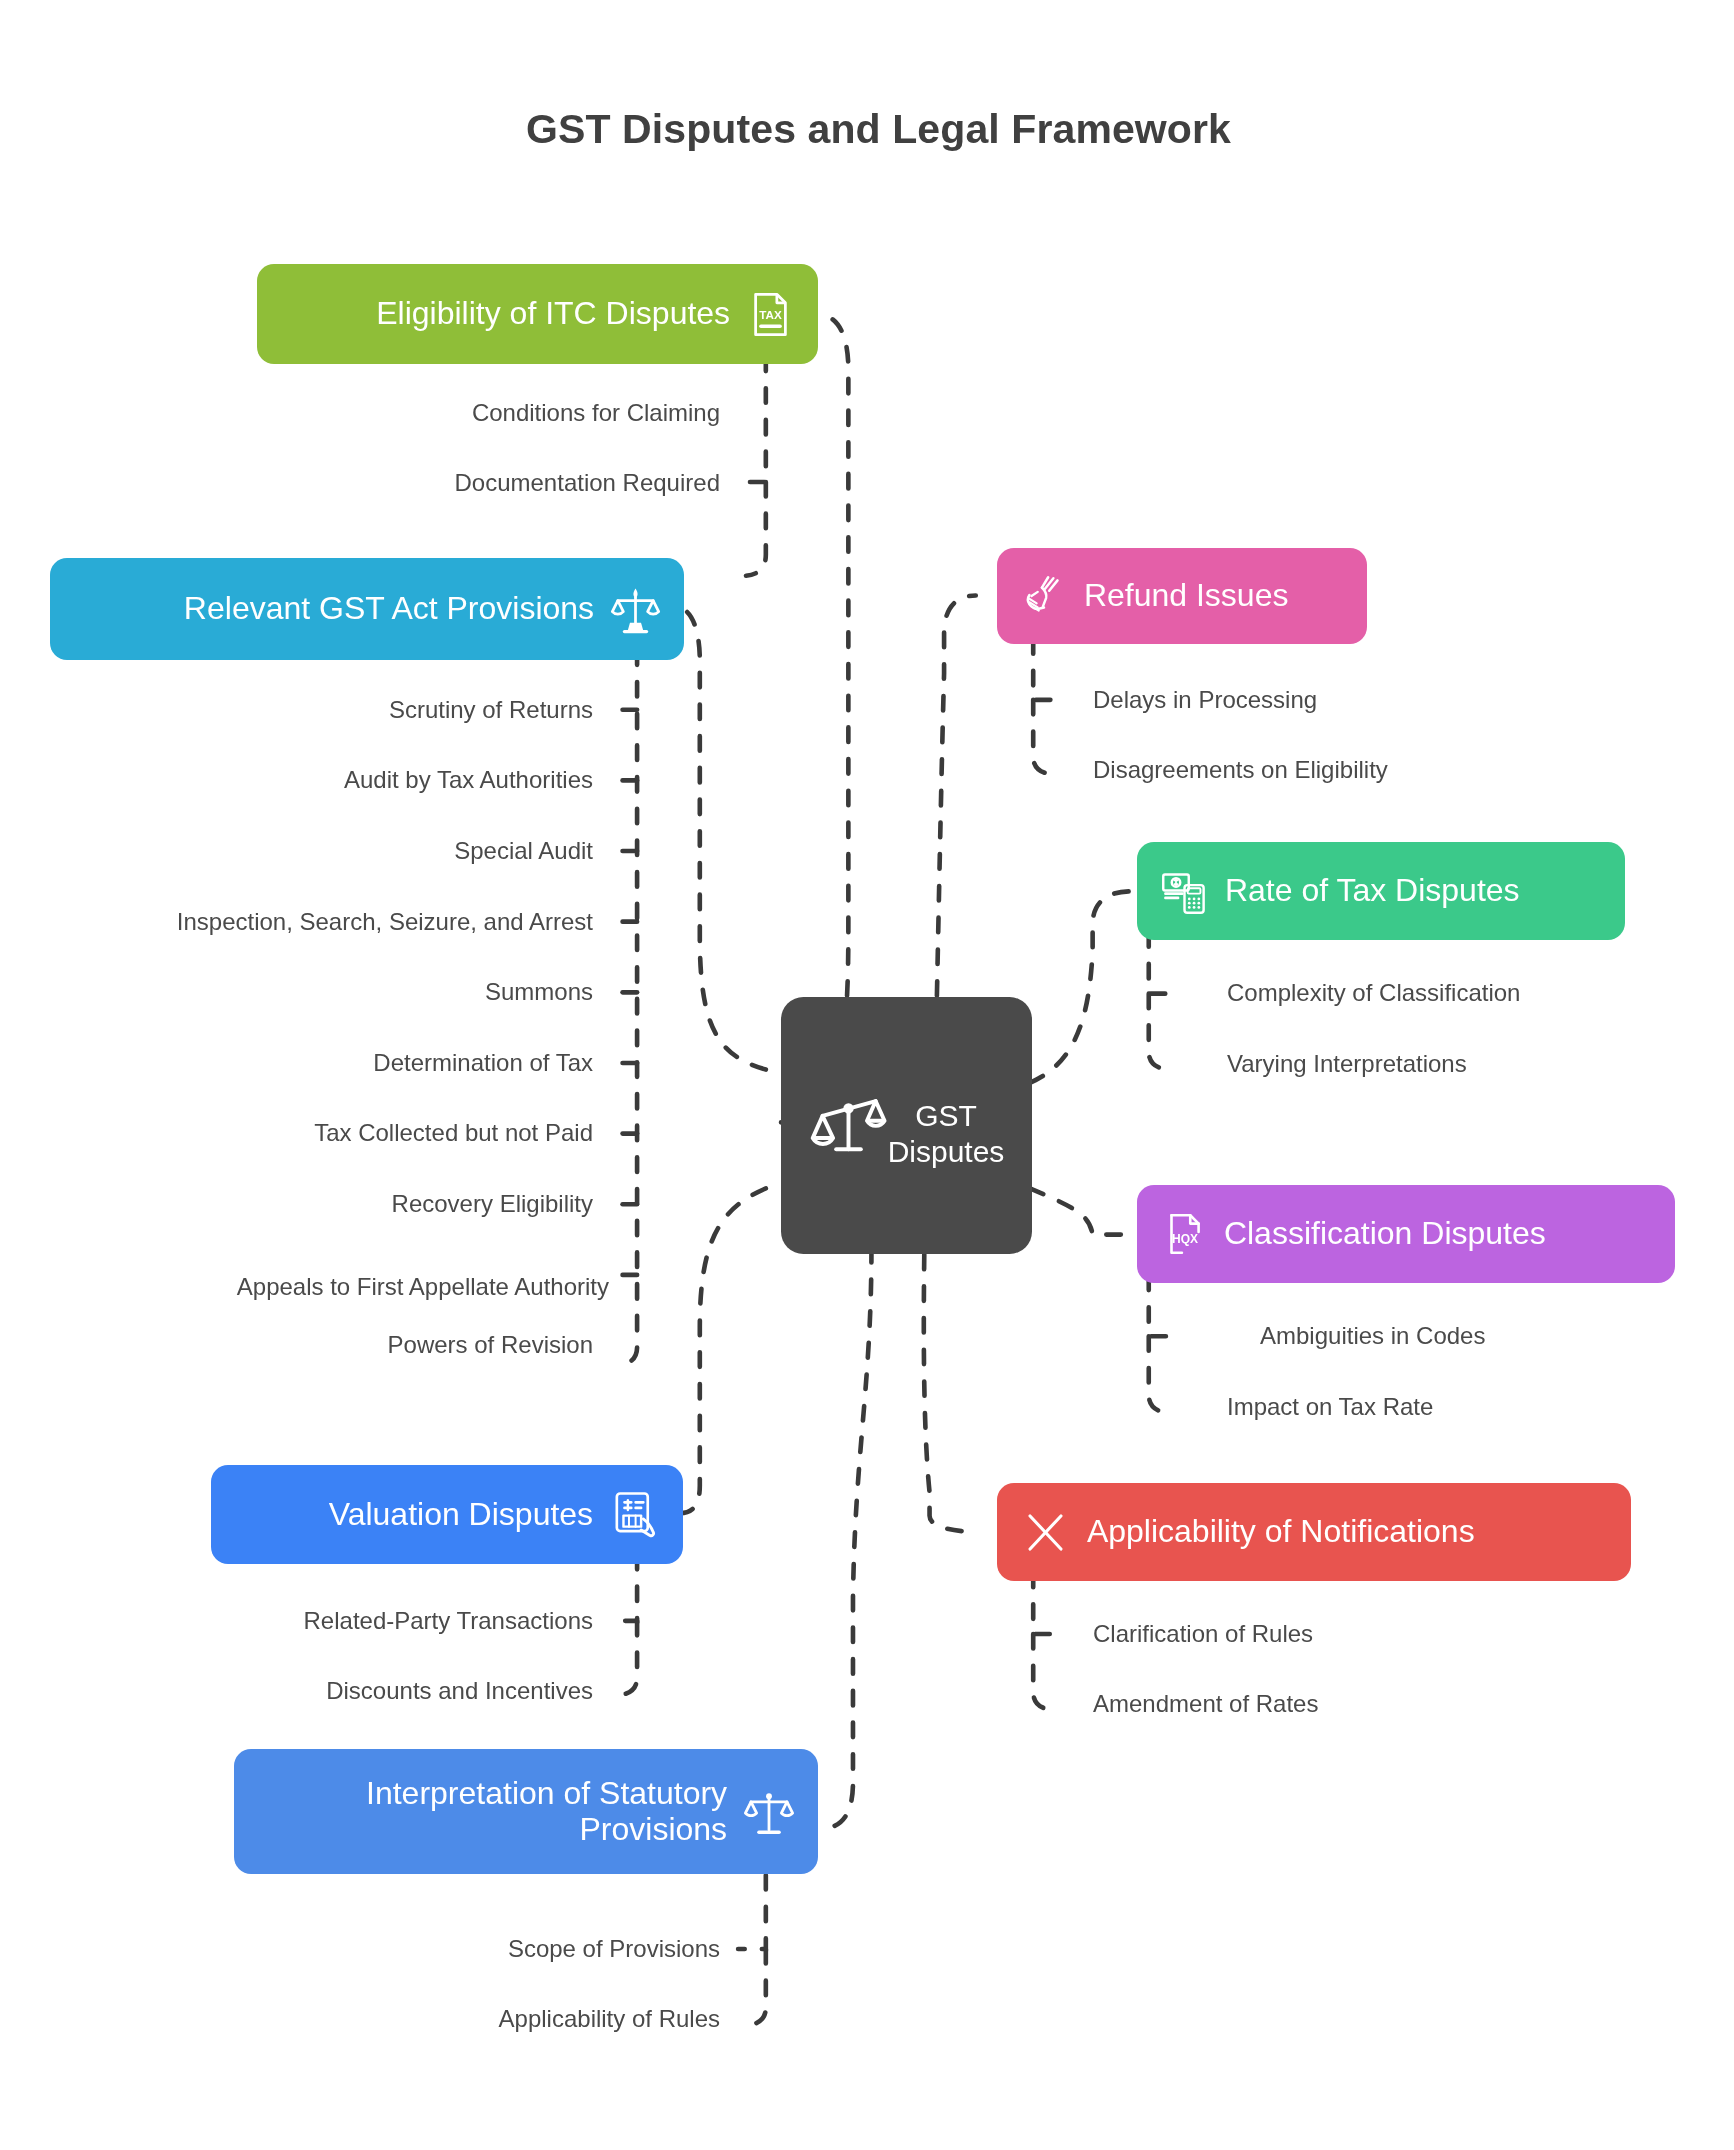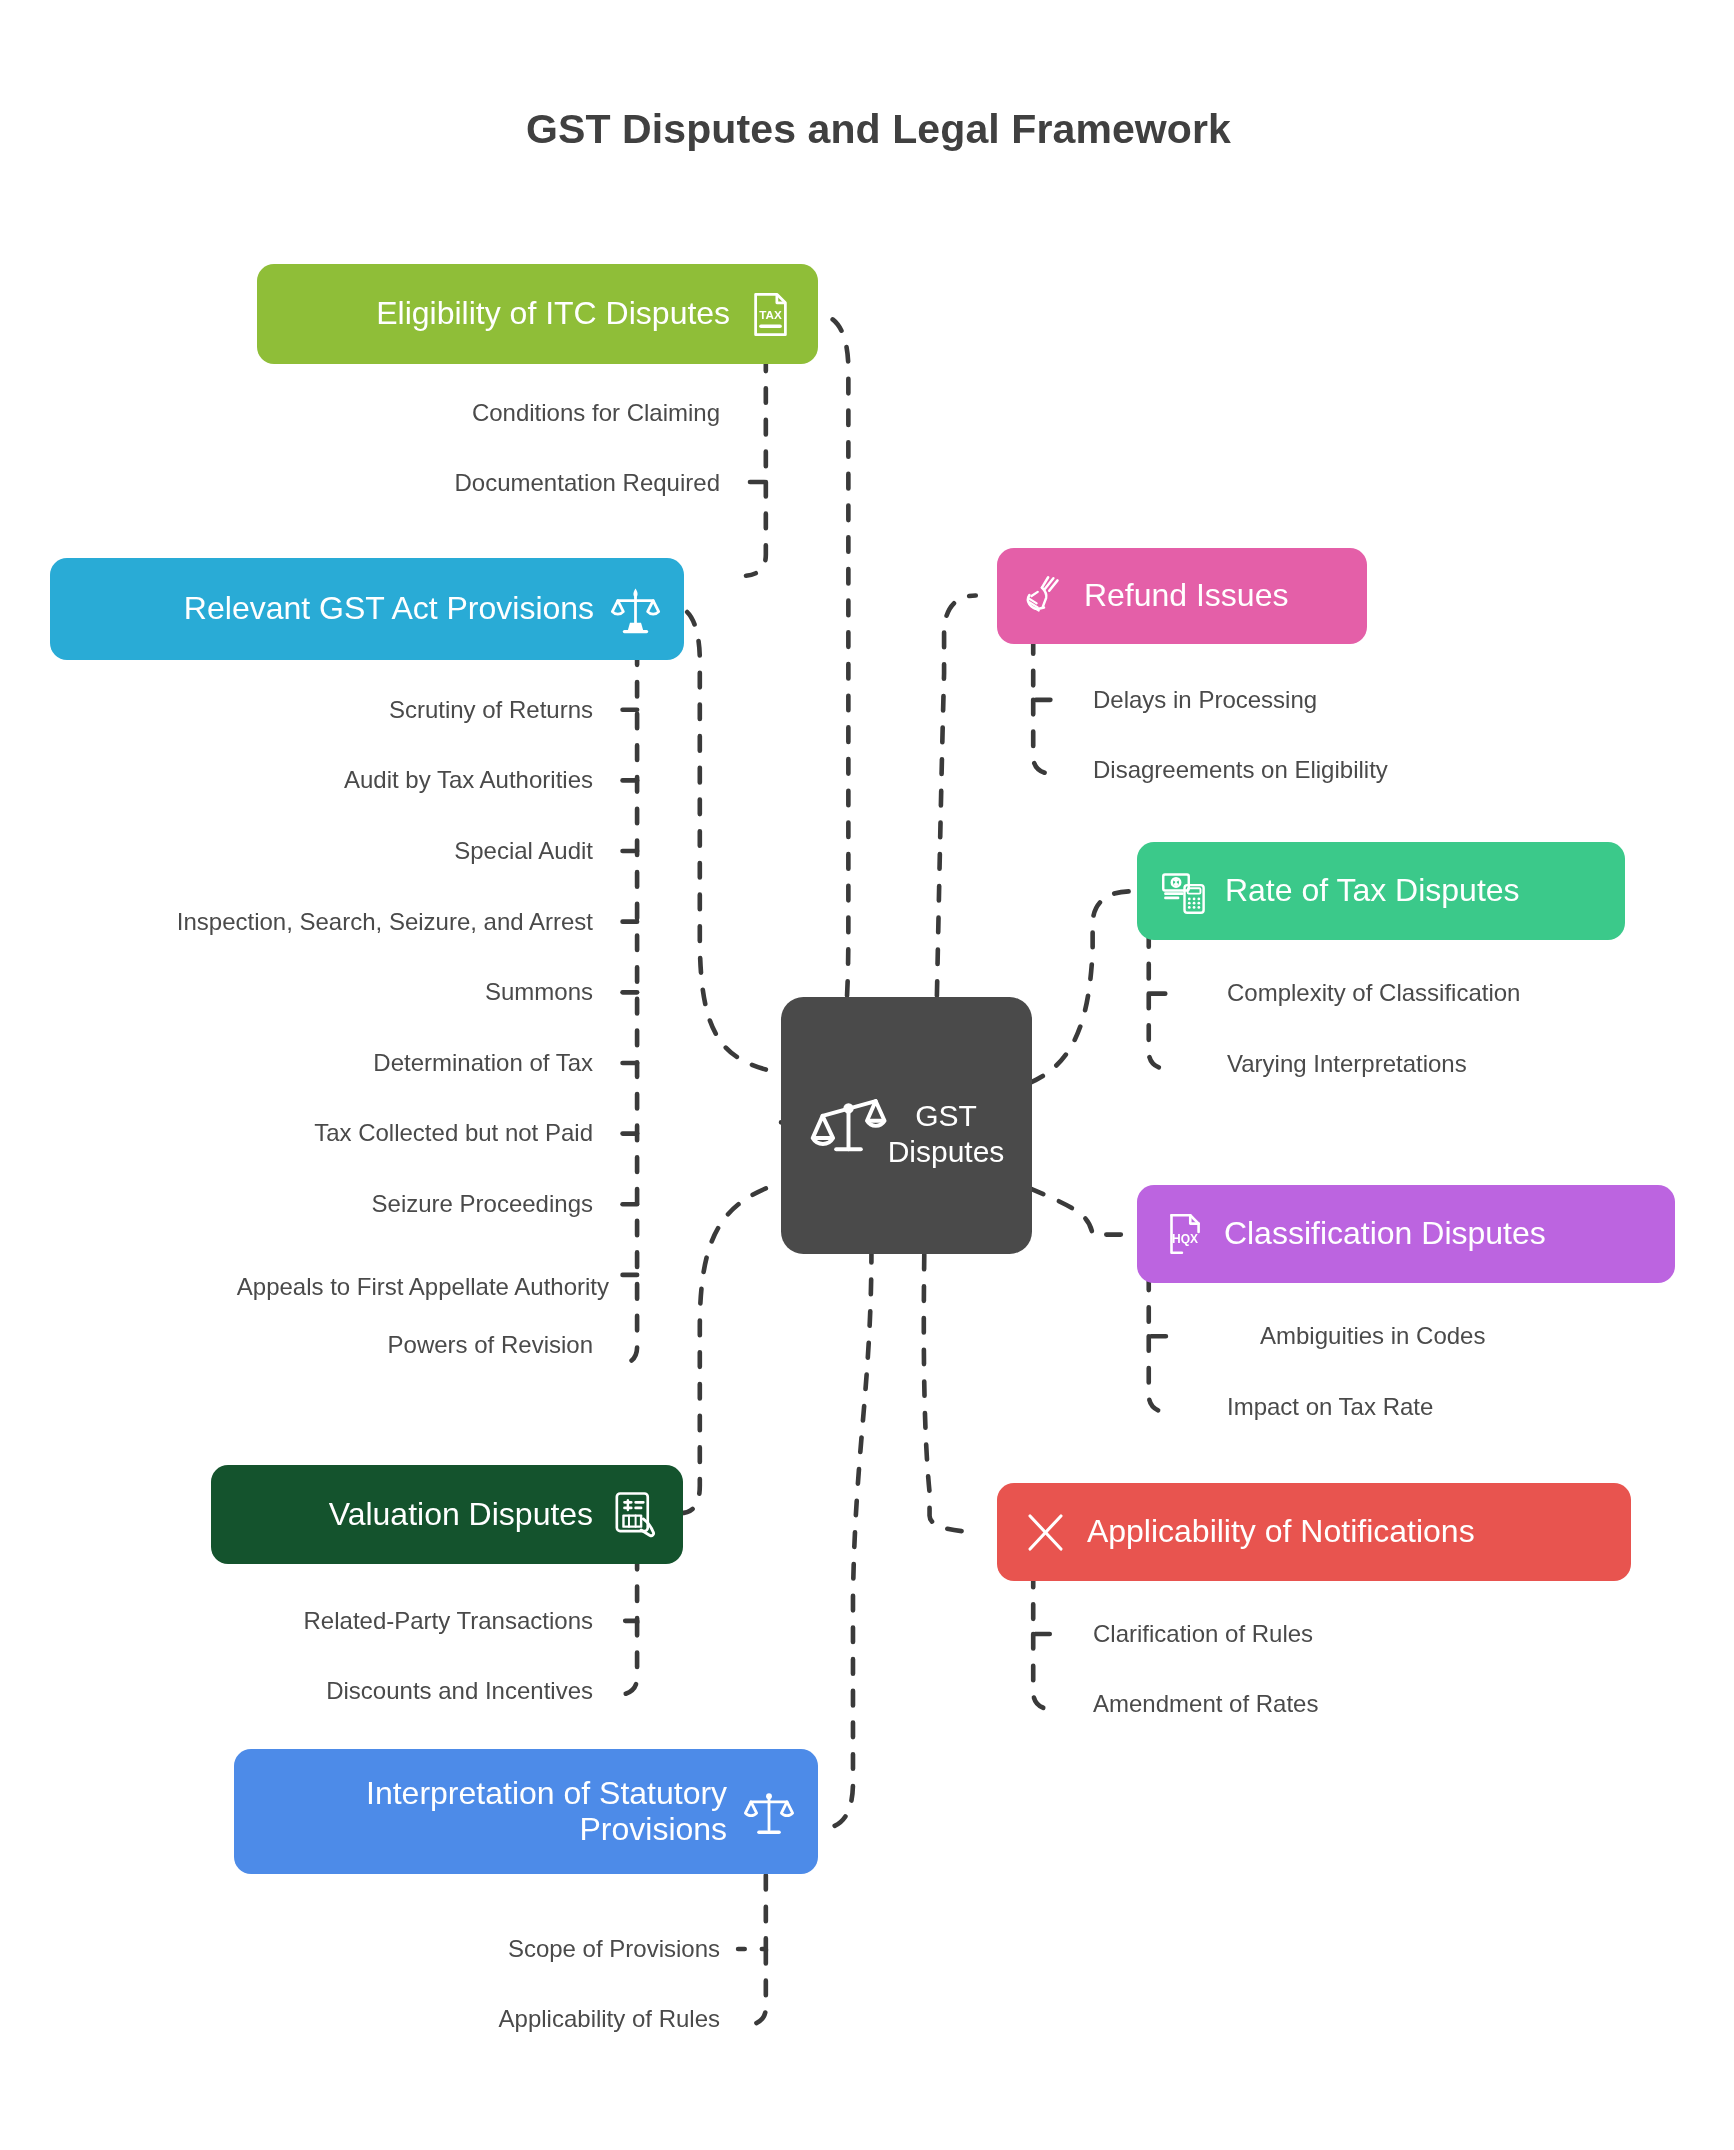--- a/index.html
+++ b/index.html
@@ -178,21 +178,21 @@
         <line x1="24" y1="13" x2="24" y2="36"></line>
         <line x1="8" y1="16" x2="40" y2="16"></line>
         <path d="M8 16 L3 26 a6.6 6.6 0 0 0 10 0 Z"></path>
         <path d="M40 16 L35 26 a6.6 6.6 0 0 0 10 0 Z"></path>
         <path d="M19 36 h10 l2 7 h-14 Z" fill="#ffffff" stroke="none"></path>
         <line x1="14" y1="44" x2="34" y2="44" stroke-width="3"></line>
       </svg>
     </span>
   </div>
 
-  <div class="node icon-right" style="left:211px;top:1465px;width:472px;height:99px;background:#14532d;align-items:center;">
+  <div class="node icon-right" style="left:211px;top:1465px;width:472px;height:99px;background:#3b82f6;align-items:center;">
     <span class="label">Valuation Disputes</span>
     <span class="nicon">
       <svg width="53" height="53" viewBox="0 0 48 48" fill="none" stroke="#ffffff" stroke-width="2.4" stroke-linecap="round" stroke-linejoin="round">
         <rect x="8" y="5" width="28" height="34" rx="3"></rect>
         <path d="M15 13 h6 M15 18 h6" stroke-width="2.6"></path>
         <path d="M18 11 v9" stroke-width="2.2"></path>
         <path d="M25 13 h7 M25 18 h5" stroke-width="2.4"></path>
         <rect x="14" y="25" width="16" height="10" stroke-width="2.2"></rect>
         <line x1="19" y1="25" x2="19" y2="35" stroke-width="1.8"></line>
         <line x1="25" y1="25" x2="25" y2="35" stroke-width="1.8"></line>
@@ -279,21 +279,21 @@
   <div class="leaf right-aligned" style="left:720px;top:413px;">Conditions for Claiming</div>
   <div class="leaf right-aligned" style="left:720px;top:483px;">Documentation Required</div>
 
   <div class="leaf right-aligned" style="left:593px;top:710px;">Scrutiny of Returns</div>
   <div class="leaf right-aligned" style="left:593px;top:780px;">Audit by Tax Authorities</div>
   <div class="leaf right-aligned" style="left:593px;top:851px;">Special Audit</div>
   <div class="leaf right-aligned" style="left:593px;top:922px;">Inspection, Search, Seizure, and Arrest</div>
   <div class="leaf right-aligned" style="left:593px;top:992px;">Summons</div>
   <div class="leaf right-aligned" style="left:593px;top:1063px;">Determination of Tax</div>
   <div class="leaf right-aligned" style="left:593px;top:1133px;">Tax Collected but not Paid</div>
-  <div class="leaf right-aligned" style="left:593px;top:1204px;">Seizure Proceedings</div>
+  <div class="leaf right-aligned" style="left:593px;top:1204px;">Recovery Eligibility</div>
   <div class="leaf right-aligned" style="left:609px;top:1275px;margin-top:12px;">Appeals to First Appellate Authority</div>
   <div class="leaf right-aligned" style="left:593px;top:1345px;">Powers of Revision</div>
 
   <div class="leaf right-aligned" style="left:593px;top:1621px;">Related-Party Transactions</div>
   <div class="leaf right-aligned" style="left:593px;top:1691px;">Discounts and Incentives</div>
 
   <div class="leaf right-aligned" style="left:720px;top:1949px;">Scope of Provisions</div>
   <div class="leaf right-aligned" style="left:720px;top:2019px;">Applicability of Rules</div>
 
   <div class="leaf left-aligned" style="left:1093px;top:700px;">Delays in Processing</div>

